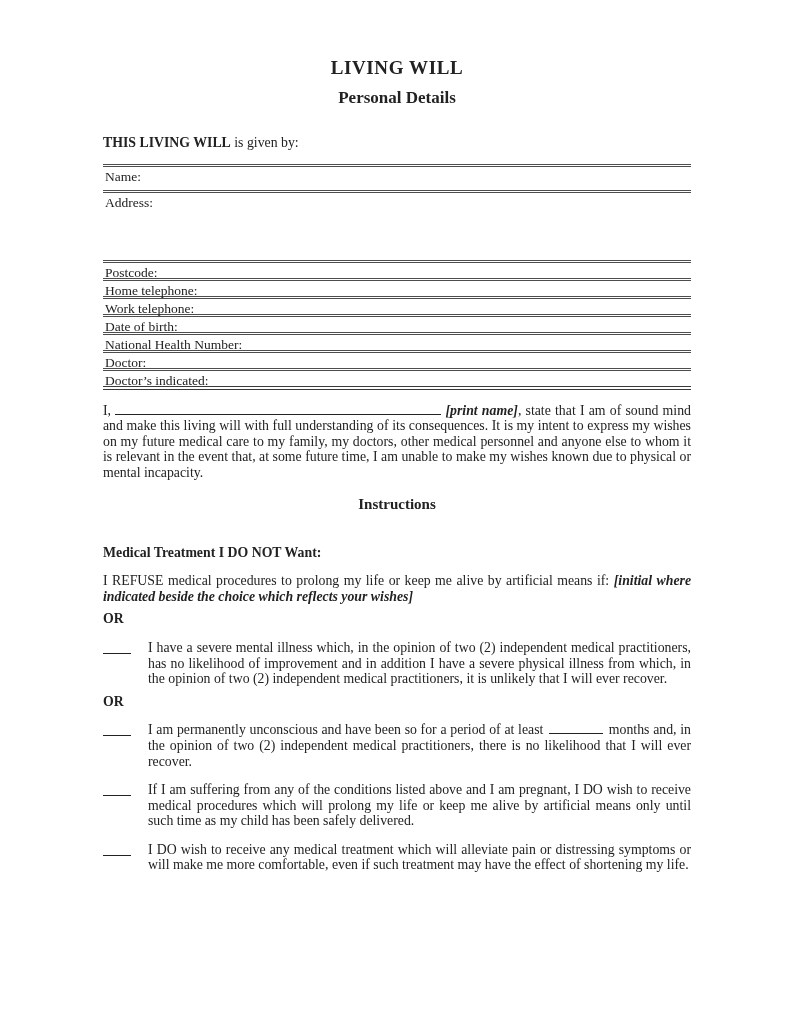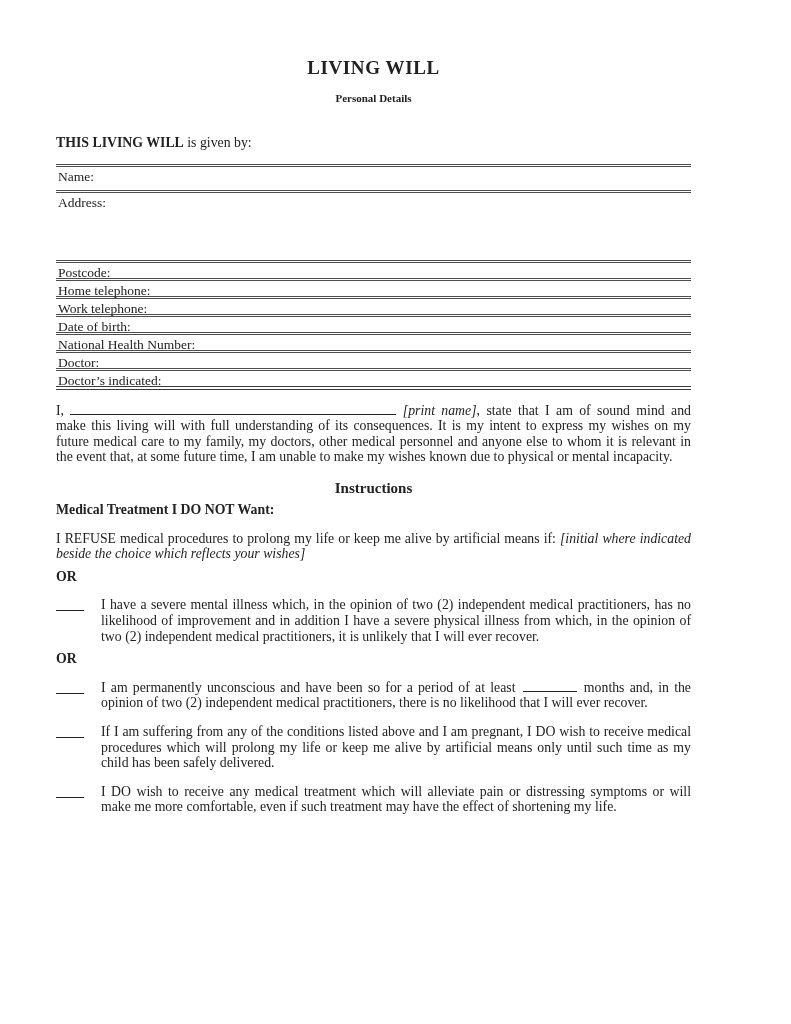--- a/index.html
+++ b/index.html
@@ -7,33 +7,33 @@
   .page {
     position: relative;
     width: 791px;
     height: 1024px;
     margin: 0 auto;
     background: #ffffff;
     color: #222222;
     font-family: "Liberation Serif", "DejaVu Serif", serif;
     font-size: 13.8px;
     line-height: 15.6px;
-    padding: 57px 100px 0 56px;
+    padding: 57px 100px 0 103px;
     overflow: hidden;
   }
   .doc-title {
     text-align: center;
     font-size: 19px;
     font-weight: bold;
     letter-spacing: 0.6px;
     line-height: 22px;
   }
   .doc-subtitle {
     text-align: center;
-    font-size: 11px;
+    font-size: 17px;
     font-weight: bold;
     margin-top: 10px;
     line-height: 18px;
   }
   .given-by { margin-top: 28px; }
   .given-by .bold-lead { font-weight: bold; }
 
   .fields { margin-top: 13px; border-bottom: 4px double #3a3a3a; }
   .field-row {
     border-top: 3px double #4d4d4d;
@@ -50,31 +50,31 @@
     text-align: justify;
   }
   .blank {
     display: inline-block;
     border-bottom: 1.2px solid #222;
     height: 12px;
     vertical-align: baseline;
   }
   .blank-name { width: 326px; }
   .blank-months { width: 54px; margin: 0 2px; }
-  .note { font-style: italic; font-weight: normal; }
+  .note { font-style: italic; font-weight: bold; }
 
   .instructions-heading {
     margin-top: 14px;
     text-align: center;
     font-size: 15px;
     font-weight: bold;
     line-height: 18px;
   }
   .section-heading {
-    margin-top: 5px;
+    margin-top: 32px;
     font-weight: bold;
   }
   .option {
     display: flex;
     margin-top: 13px;
   }
   .initial-line {
     flex: none;
     width: 28px;
     height: 14px;

